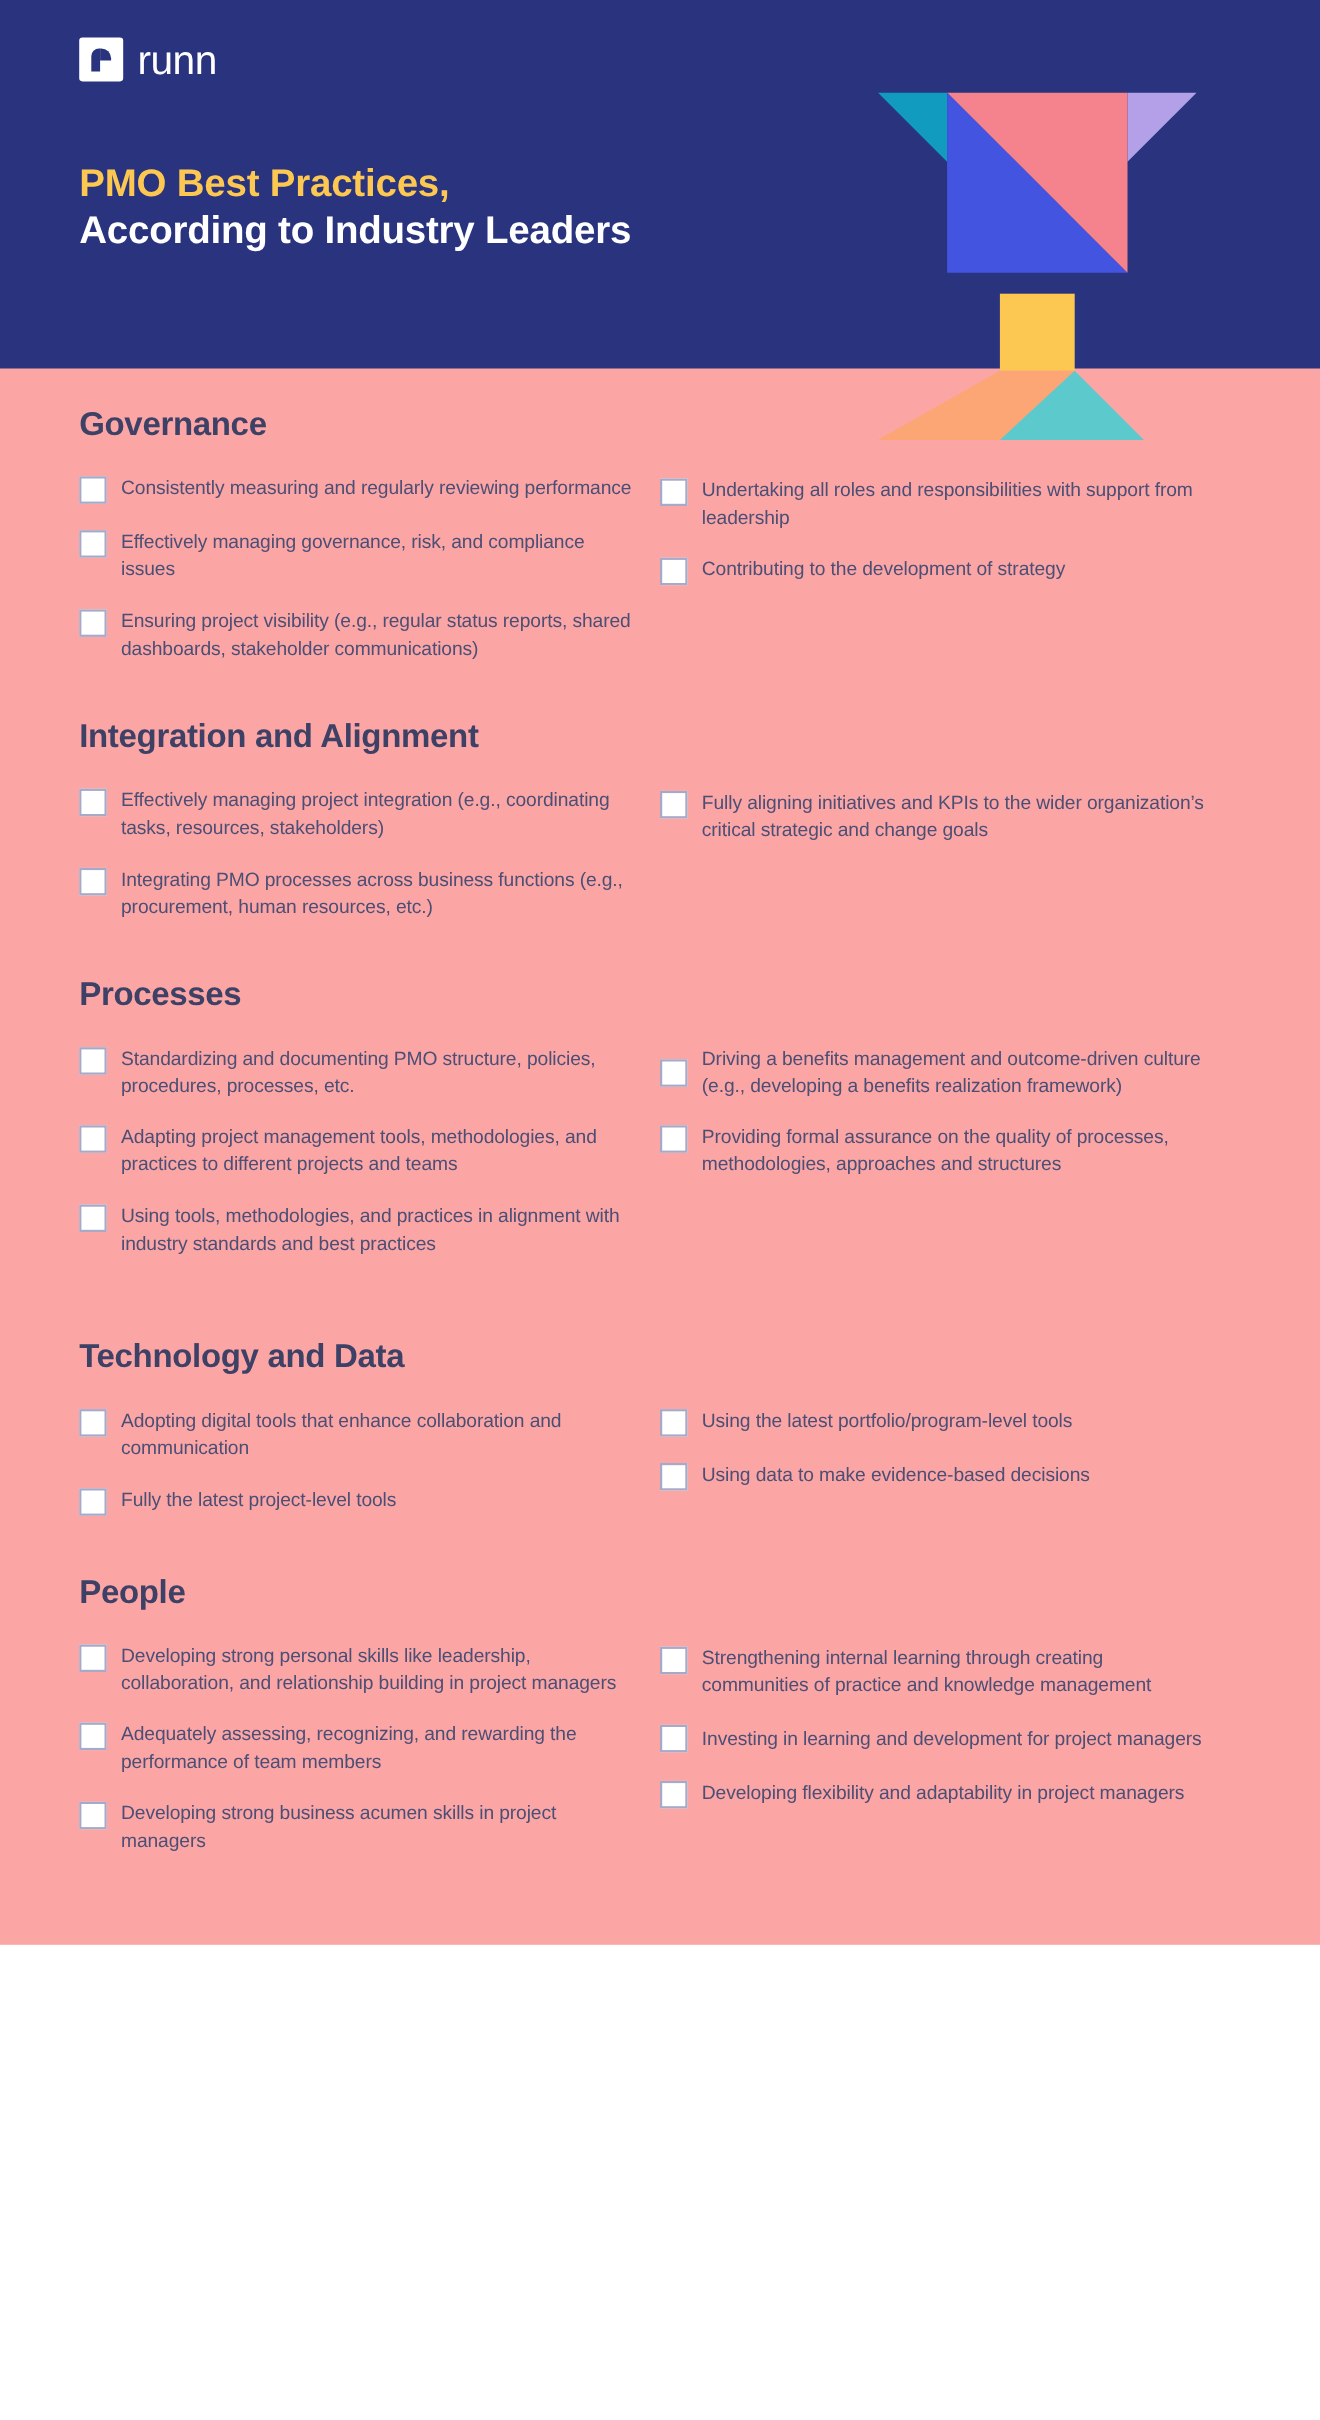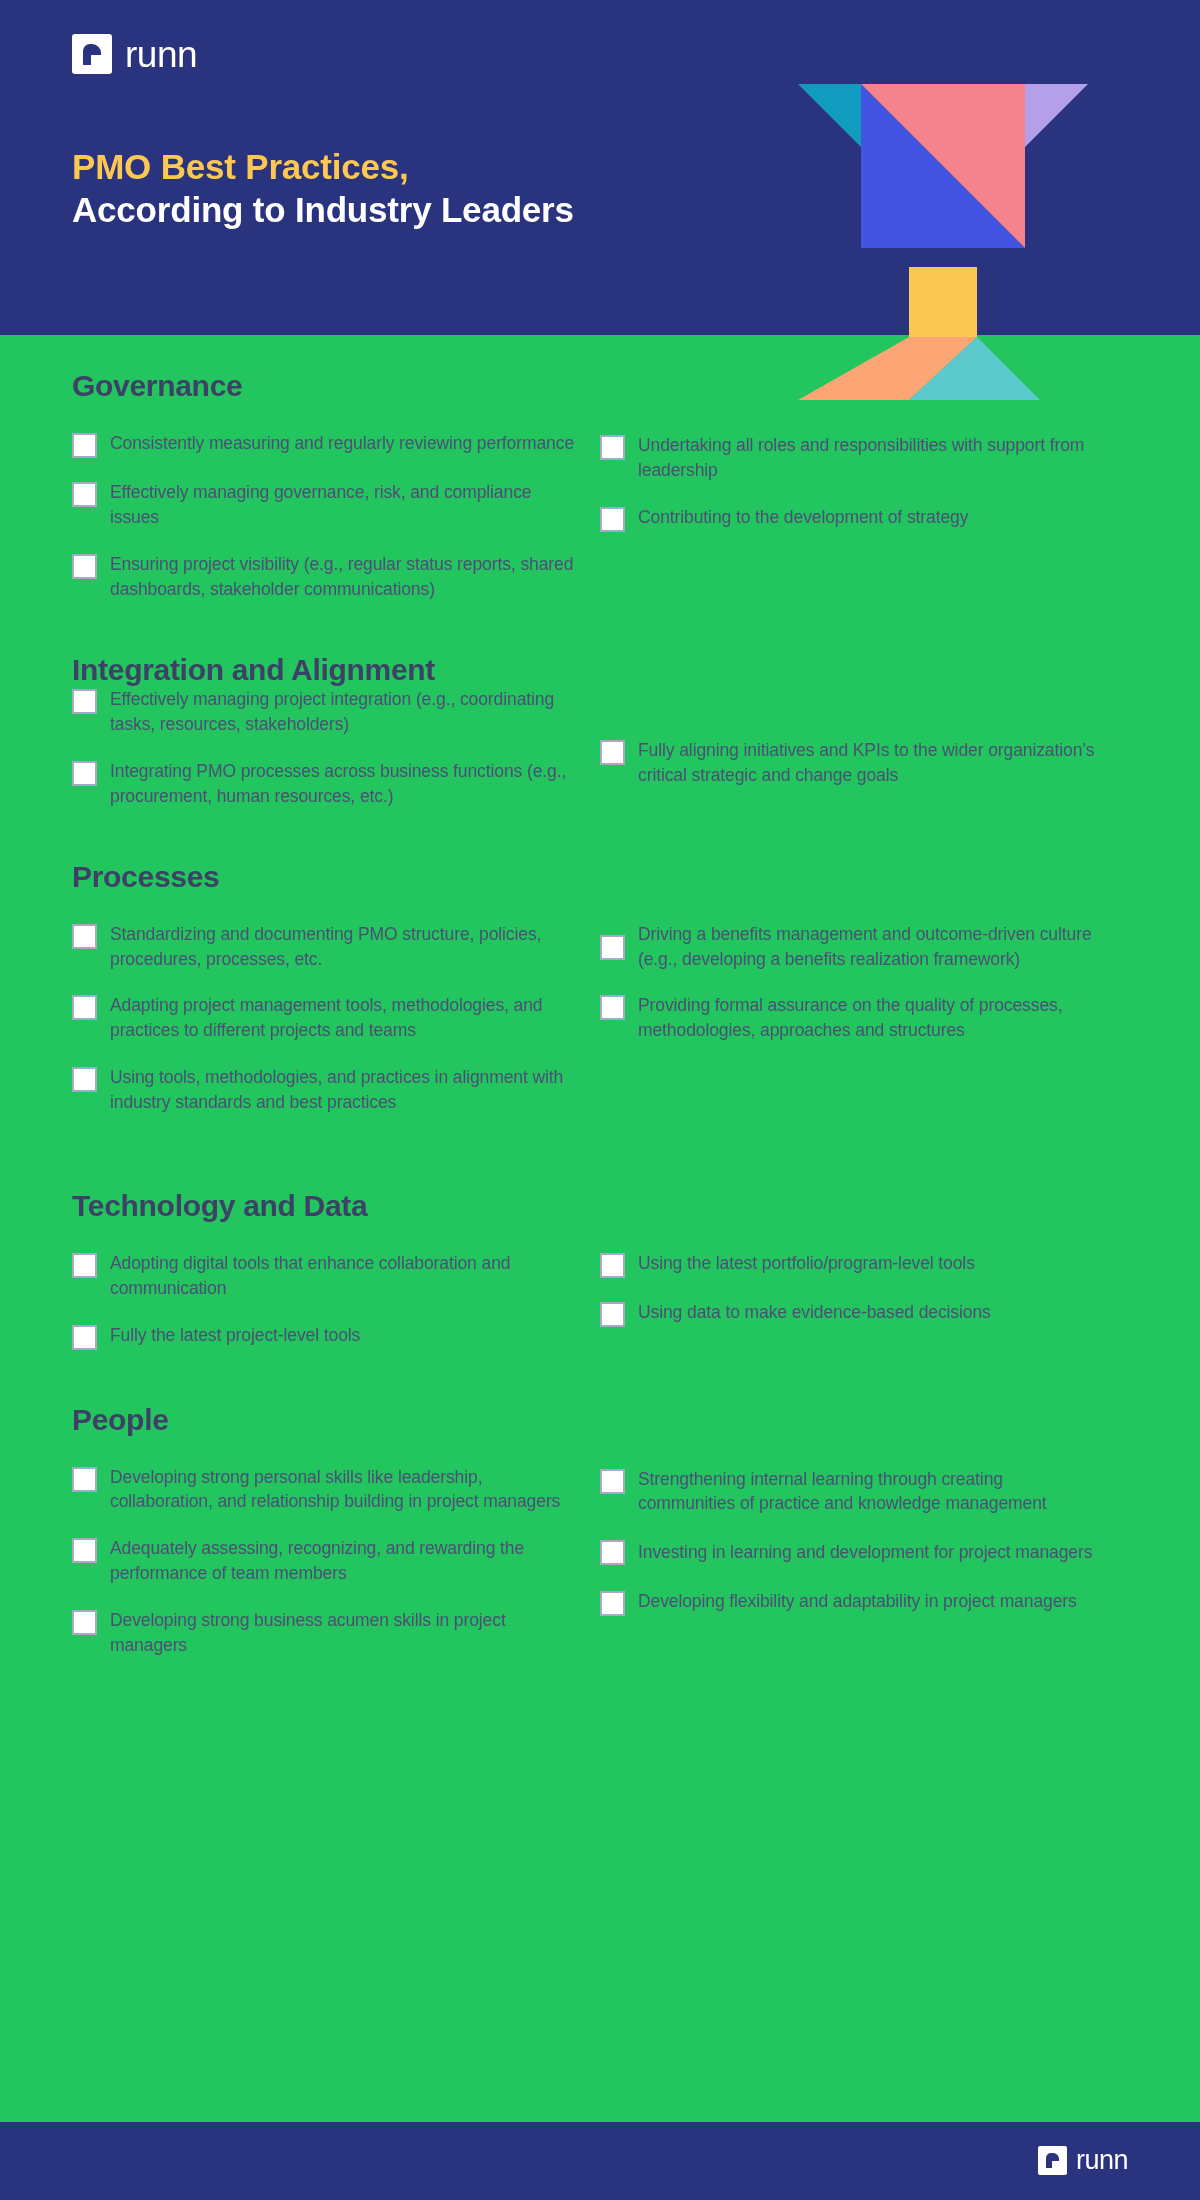--- a/index.html
+++ b/index.html
@@ -7,22 +7,22 @@
   html, body {
     width: 1200px;
     height: 2200px;
     background: #ffffff;
     font-family: "Liberation Sans", sans-serif;
   }
 
   .page {
     position: relative;
     width: 1200px;
-    height: 2200px;
-    background: #22c55e;
+    height: 1768px;
+    background: #fca5a5;
     overflow: hidden;
   }
 
   
   .header {
     position: absolute;
     left: 0; top: 0;
     width: 1200px;
     height: 335px;
     background: #29337e;
@@ -253,21 +253,21 @@
           <div class="item">
             <span class="checkbox"></span>
             <span class="item-label">Contributing to the development of strategy</span>
           </div>
         </div>
       </div>
     </div>
 
     <div class="section" style="padding-top:52px;">
       <div class="section-title">Integration and Alignment</div>
-      <div class="cols" style="align-items:flex-end;">
+      <div class="cols" style="margin-top:28px;">
         <div class="col">
           <div class="item" style="margin-bottom:21px;">
             <span class="checkbox"></span>
             <span class="item-label">Effectively managing project integration (e.g., coordinating tasks, resources, stakeholders)</span>
           </div>
           <div class="item">
             <span class="checkbox"></span>
             <span class="item-label">Integrating PMO processes across business functions (e.g., procurement, human resources, etc.)</span>
           </div>
         </div>

